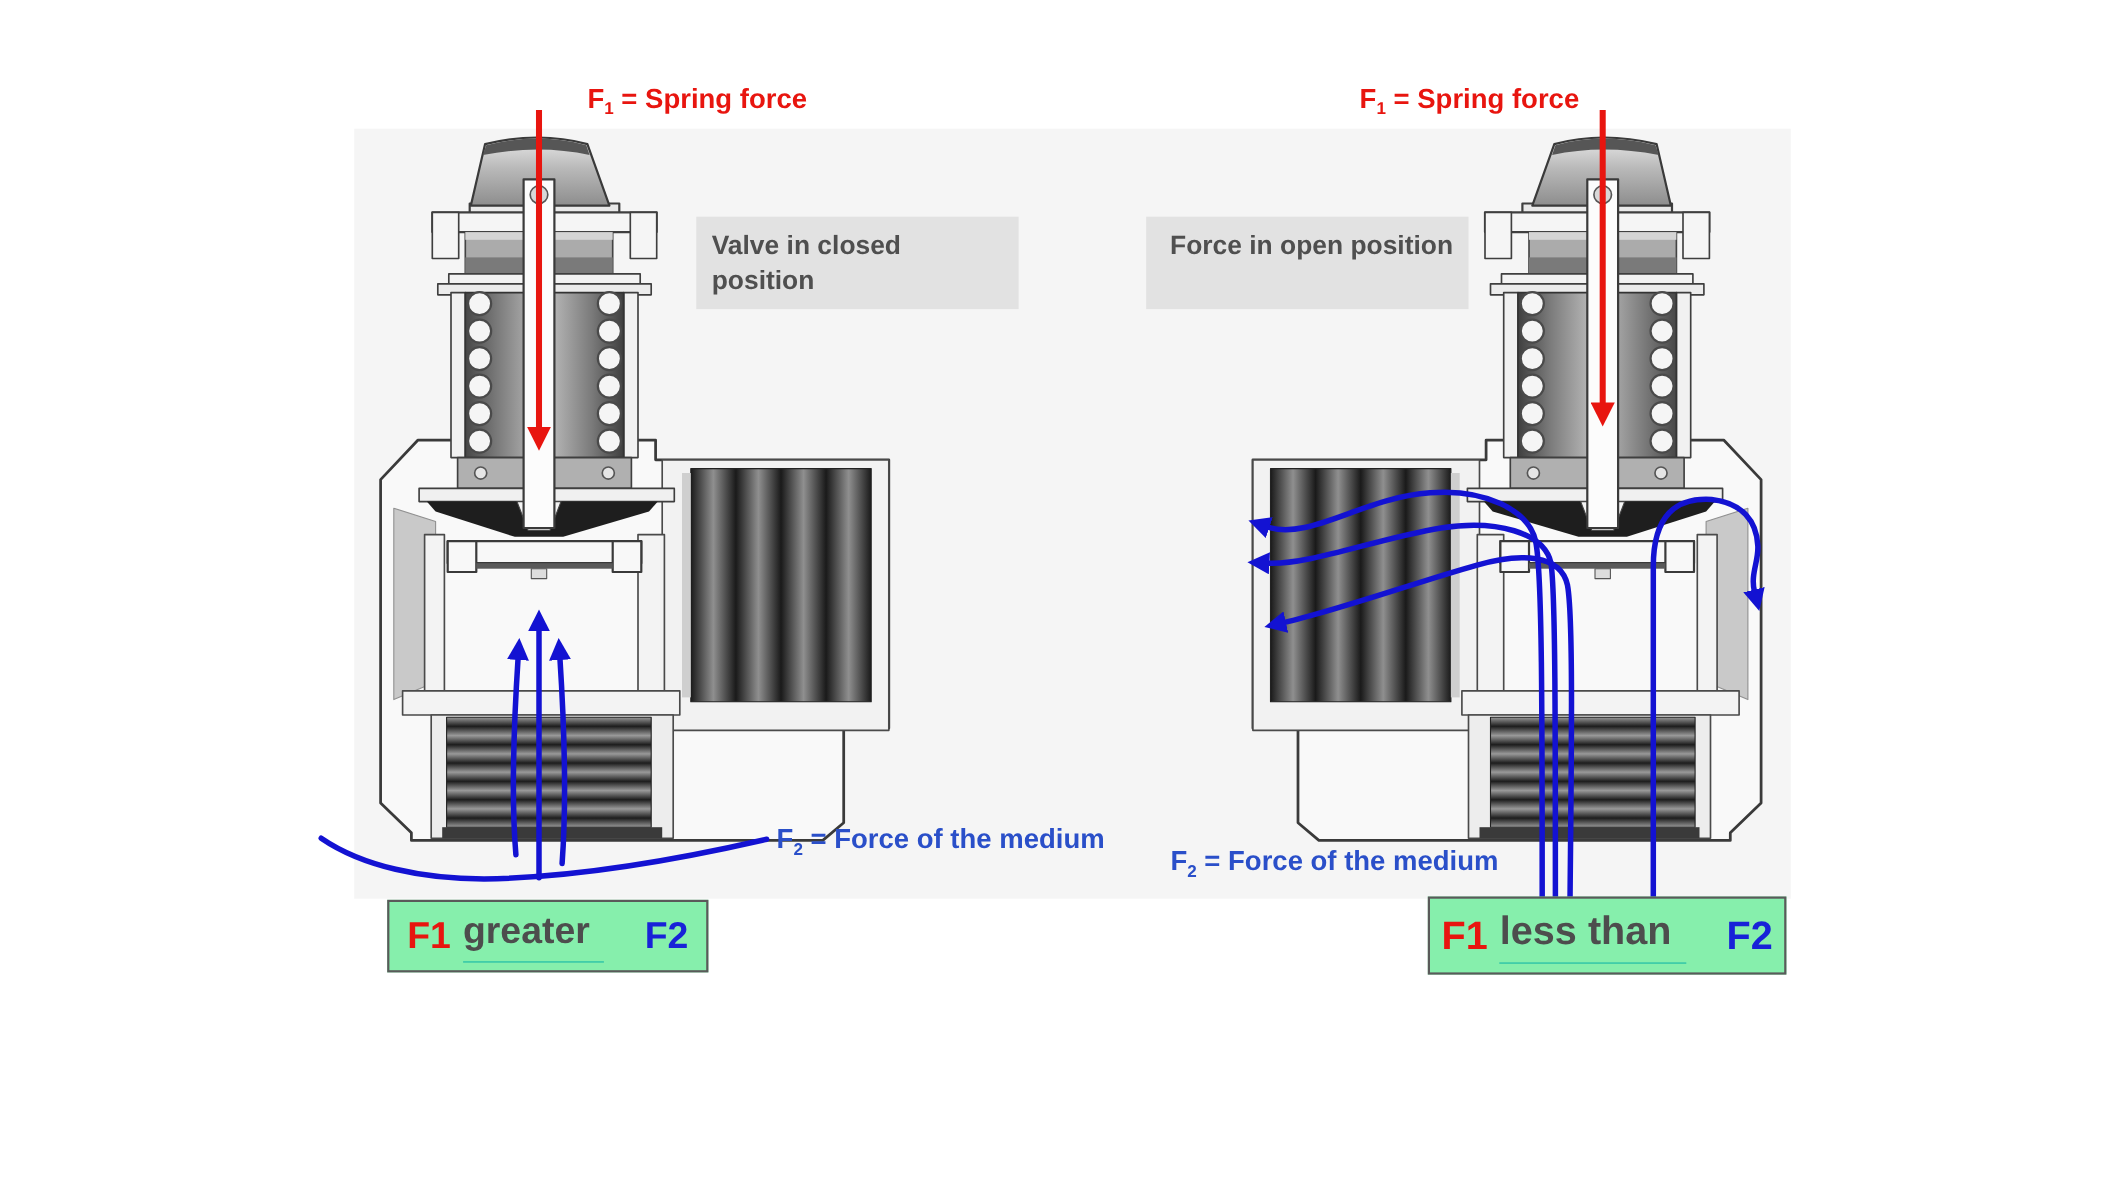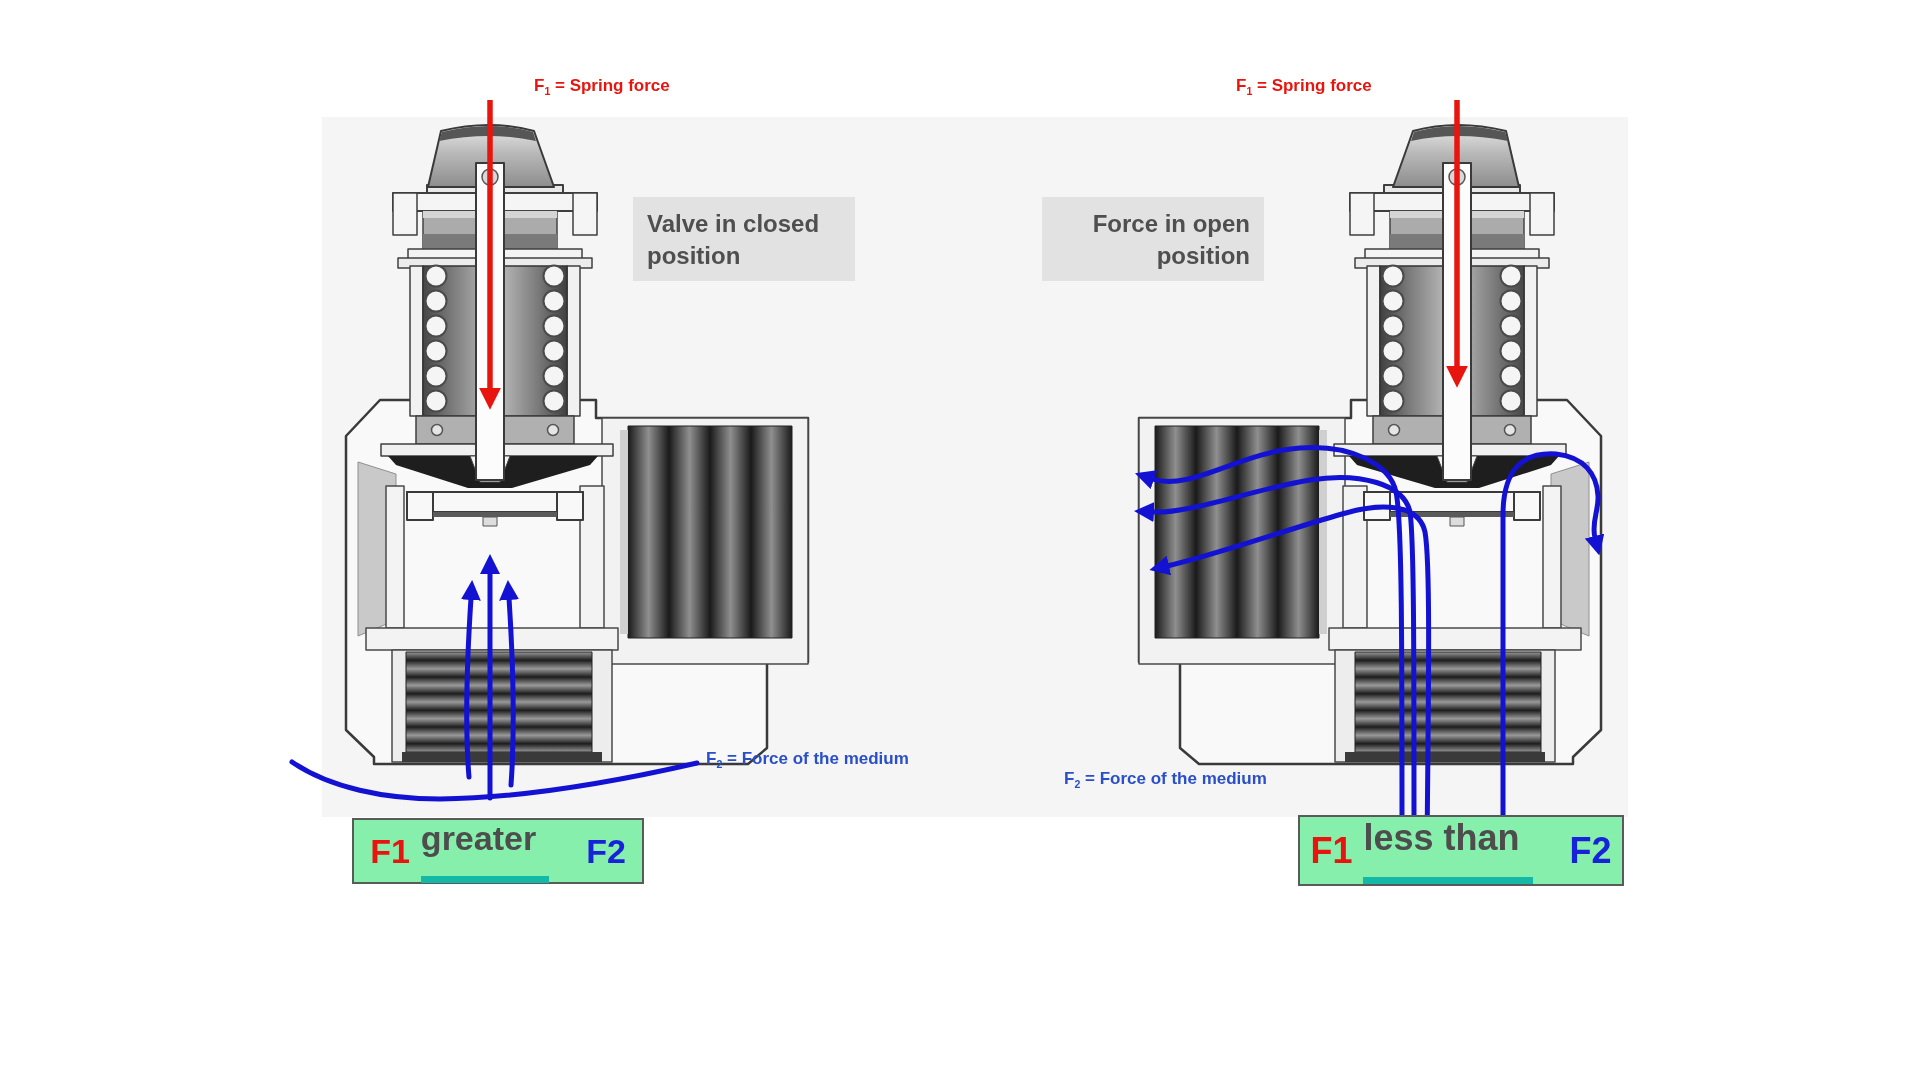--- a/index.html
+++ b/index.html
@@ -3,40 +3,40 @@
 <meta charset="utf-8">
 <style>
   html,body { margin:0; padding:0; background:#ffffff; }
   body { width:1920px; height:1076px; position:relative; overflow:hidden;
          font-family:"Liberation Sans","DejaVu Sans",sans-serif; }
   .stage { position:absolute; inset:0; }
   .panel { position:absolute; left:322px; top:117px; width:1306px; height:700px;
            background:#f5f5f5; }
   svg.diagram { position:absolute; left:0; top:0; }
 
-  .lbl { position:absolute; font-weight:bold; font-size:17px; white-space:nowrap; }
+  .lbl { position:absolute; font-weight:bold; font-size:25px; white-space:nowrap; }
   .lbl sub { font-size:0.62em; }
   .red-lbl  { color:#e8150f; }
   .blue-lbl { color:#2a4fc9; }
 
-  .state-box { position:absolute; width:222px; height:84px; background:#e2e2e2;
+  .state-box { position:absolute; width:293px; height:84px; background:#e2e2e2;
                color:#4f4f4f; font-weight:bold; font-size:24px; line-height:1.32;
                padding:11px 14px; box-sizing:border-box; }
   .state-box.right-align { text-align:right; }
 
   .concl-box { position:absolute; background:#86efac; border:2px solid #5a5a5a;
                display:flex; align-items:center; justify-content:center;
                font-weight:bold; white-space:nowrap; }
   .concl-left  { left:352px; top:818px; width:288px; height:62px; font-size:34px; }
   .concl-right { left:1298px; top:815px; width:322px; height:67px; font-size:36px; }
   .concl-f1 { color:#e8150f; }
   .concl-f2 { color:#1822d8;margin-left:34px; }
   .concl-rel { color:#4d4d4d; margin-left:11px; margin-right:3px;
-               padding-right:13px; padding-bottom:18px;
-               border-bottom:7px solid #14b8a6; }
+               padding-right:13px; padding-bottom:8px;
+               border-bottom:1px solid #14b8a6; }
 </style>
 </head>
 <body>
 
 <div class="stage">
 
   <div class="panel"></div>
 
   <svg class="diagram" width="1920" height="1076" viewBox="0 0 1920 1076">
     <defs>

